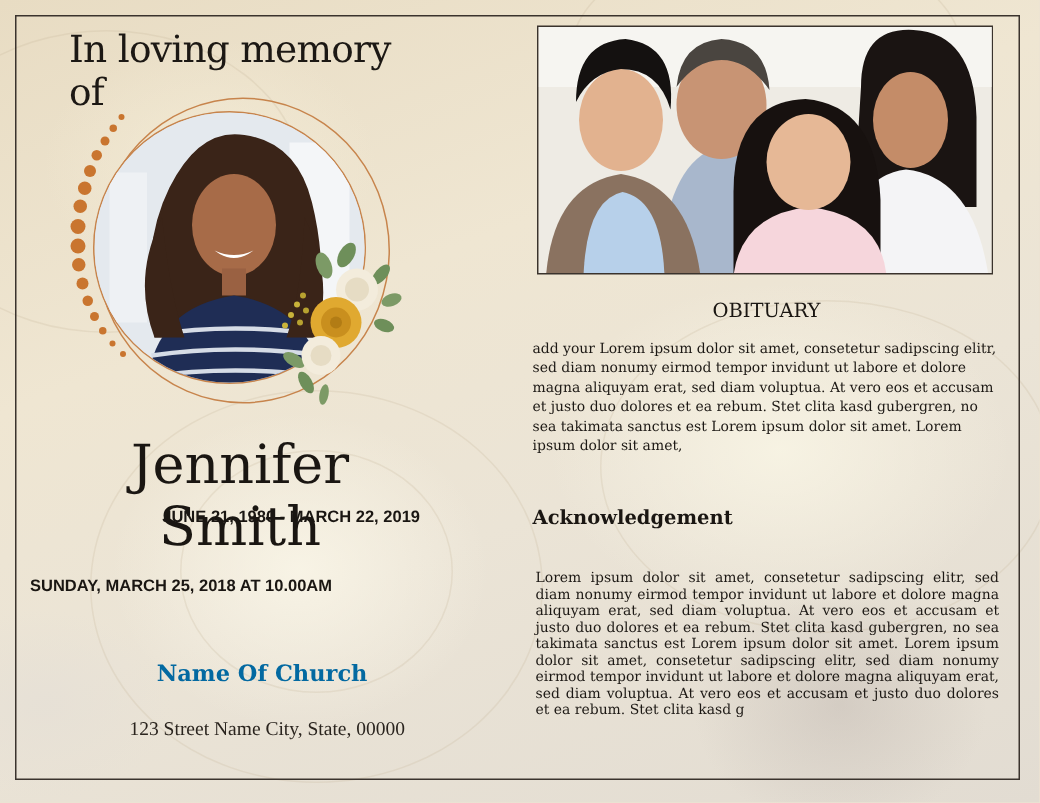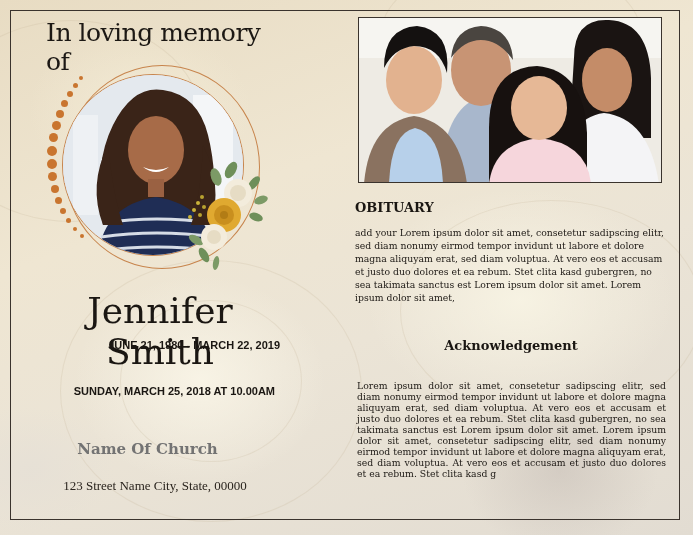--- a/index.html
+++ b/index.html
@@ -44,46 +44,46 @@
     .floral { position: absolute; left: 130px; top: 90px; width: 100px; height: 115px; }
     .name {
       position: absolute; left: 40px; top: 290px; width: 240px; text-align: center;
       font-size: 36px; color: #1a1612;
     }
     .dates {
       position: absolute; left: 40px; top: 339px; width: 240px; text-align: right;
       font-family: "Liberation Sans", sans-serif; font-weight: bold; font-size: 11px; color: #1a1612;
     }
     .service {
-      position: absolute; left: 20px; top: 385px; width: 255px; text-align: right;
+      position: absolute; left: 20px; top: 385px; width: 255px; text-align: left;
       font-family: "Liberation Sans", sans-serif; font-weight: bold; font-size: 11px; color: #1a1612;
     }
     .church {
-      position: absolute; left: 50px; top: 440px; width: 195px; text-align: center;
-      font-family: "DejaVu Serif", serif; font-weight: bold; font-size: 15px; color: #737373;
+      position: absolute; left: 50px; top: 440px; width: 195px; text-align: right;
+      font-family: "DejaVu Serif", serif; font-weight: bold; font-size: 15px; color: #0369a1;
     }
     .address {
-      position: absolute; left: 40px; top: 478px; width: 230px; text-align: center;
+      position: absolute; left: 40px; top: 478px; width: 230px; text-align: right;
       font-family: "Liberation Serif", serif; font-size: 13px; color: #2a241e;
     }
     .family-photo {
       position: absolute; left: 358px; top: 17px; width: 304px; height: 166px;
       border: 1.5px solid #3a332d; box-sizing: border-box; overflow: hidden;
       background: linear-gradient(180deg, #f2f0ea 0%, #e6e2d8 60%, #d8d1c4 100%);
     }
     .obit-title {
-      position: absolute; left: 355px; top: 200px; width: 312px; 
-      font-family: "DejaVu Serif", serif; font-weight: bold; font-size: 13px; color: #1a1612;
+      position: absolute; left: 355px; top: 200px; width: 312px; text-align: center;
+      font-family: "DejaVu Serif", serif; font-weight: normal; font-size: 13px; color: #1a1612;
     }
     .obit-body {
       position: absolute; left: 355px; top: 226px; width: 312px; 
       font-family: "DejaVu Serif", serif; font-size: 9.3px; line-height: 13px; color: #1c1814;
     }
     .ack-title {
-      position: absolute; left: 355px; top: 338px; width: 312px; text-align: center;
+      position: absolute; left: 355px; top: 338px; width: 312px; text-align: left;
       font-family: "DejaVu Serif", serif; font-weight: bold; font-size: 13px; color: #1a1612;
     }
     .ack-body {
       position: absolute; left: 357px; top: 380px; width: 309px; text-align: justify;
       font-family: "DejaVu Serif", serif; font-size: 9.3px; line-height: 11px; color: #1c1814;
     }
   </style>
 </head>
 <body>
 

